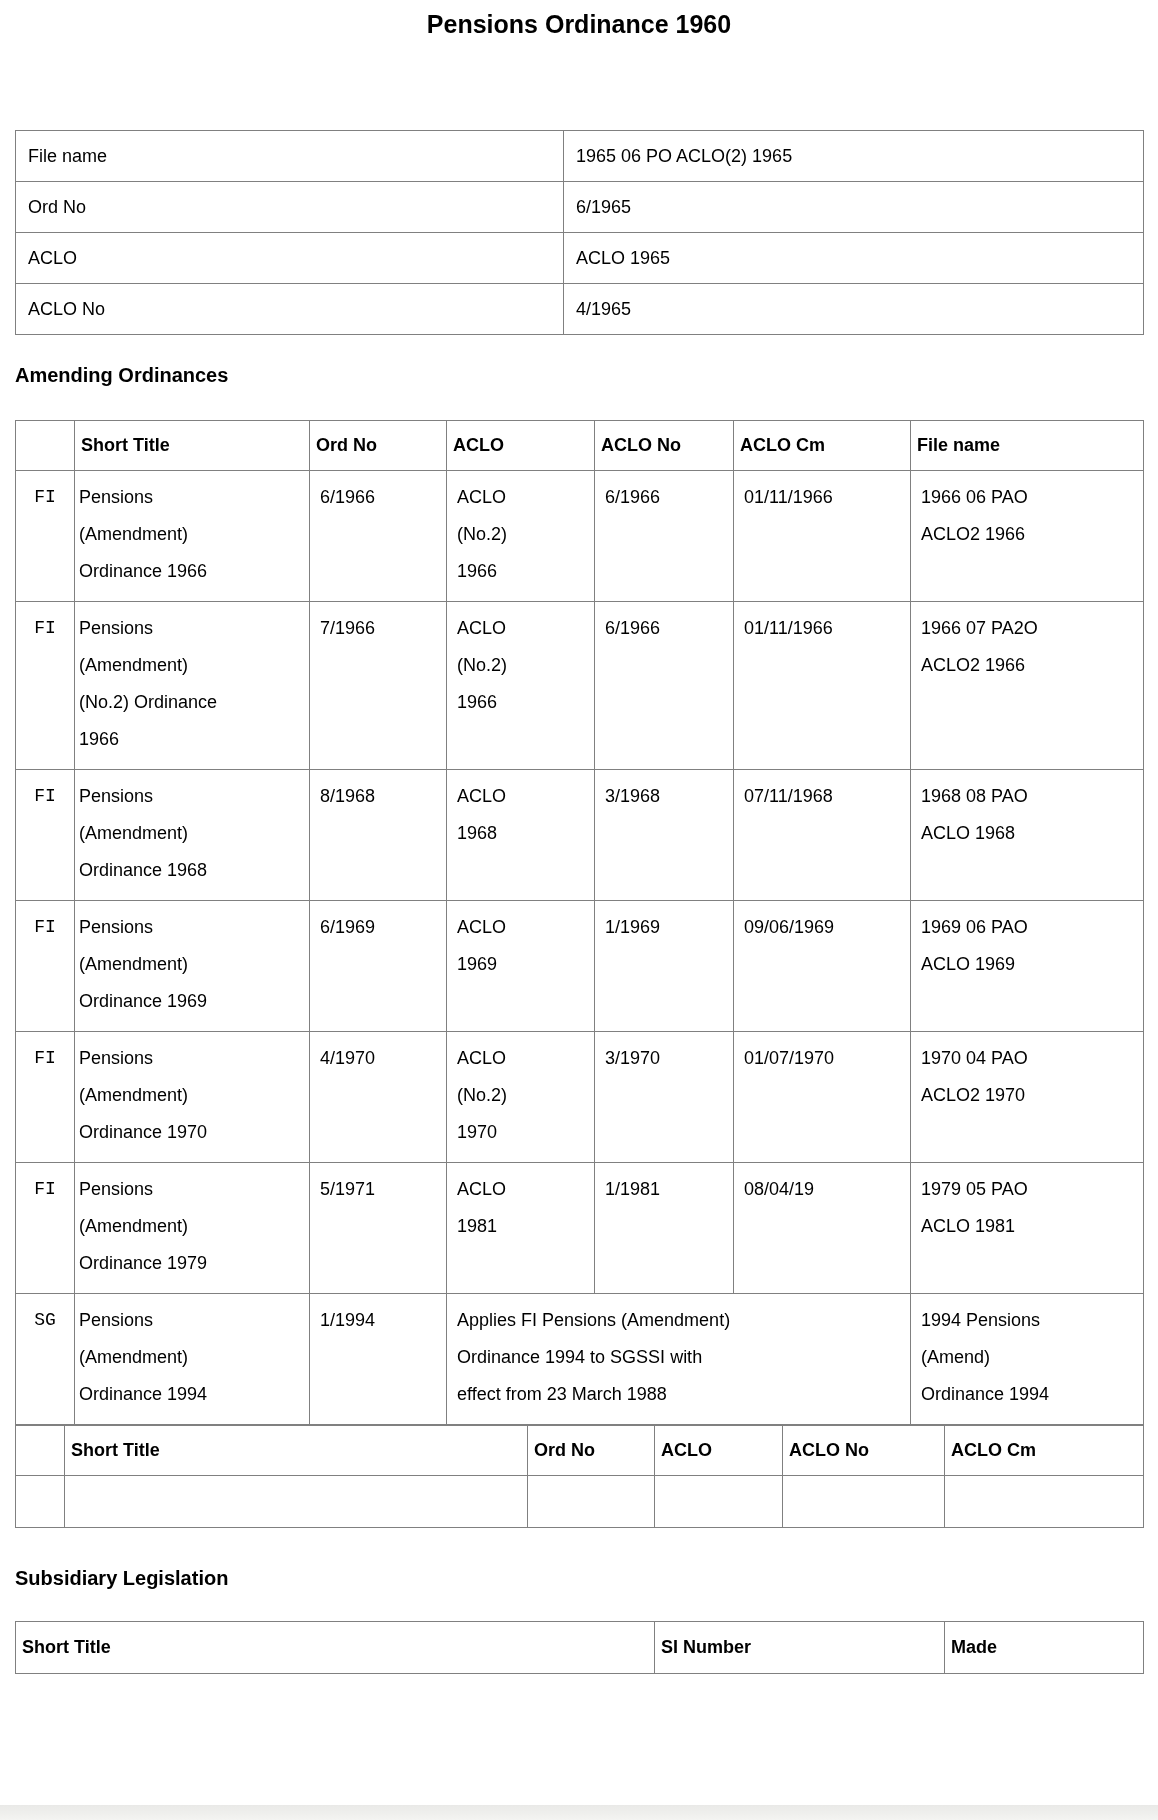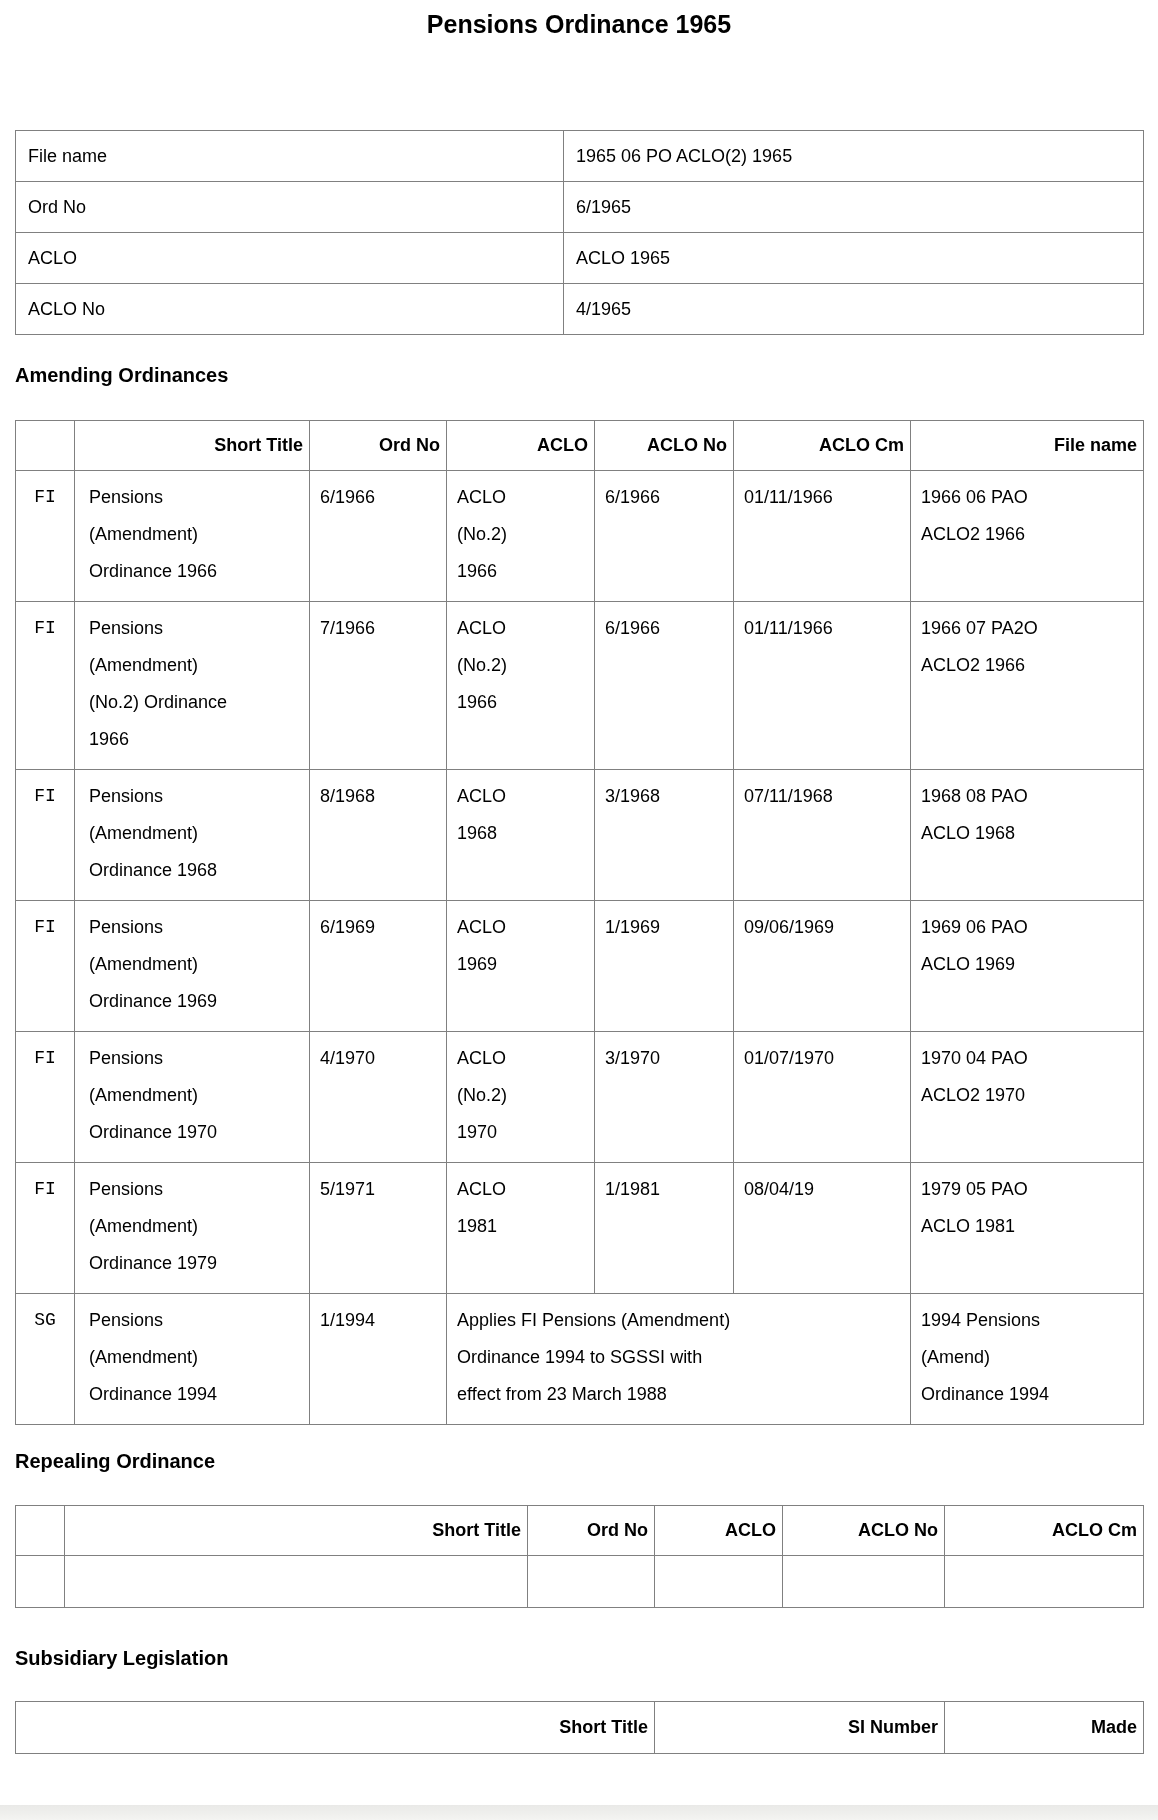--- a/index.html
+++ b/index.html
@@ -46,50 +46,50 @@
     line-height: 28px;
     margin: 26px 0 31px 0;
   }
   .section-heading.repealing { margin: 22px 0 30px 0; }
   .section-heading.subsidiary { margin: 36px 0 29px 0; }
 
   
   .data-table th {
     height: 50px;
     vertical-align: middle;
-    text-align: right;
+    text-align: left;
     font-weight: bold;
     padding: 0 6px;
   }
   .data-table td {
     vertical-align: top;
     padding: 8px 10px 11px 10px;
     line-height: 37px;
     white-space: pre-line;
   }
   .data-table td.cell-territory { text-align: center; font-family: Liberation Mono, monospace; }
-  .data-table td.cell-short-title { text-align: left; padding-left: 14px; }
+  .data-table td.cell-short-title { text-align: left; padding-left: 4px; }
 
   .repealing-table td { height: 52px; }
   .subsidiary-table th { height: 52px; }
 
   
   .bottom-strip {
     position: absolute;
     left: 0; right: 0; bottom: 0;
     height: 15px;
     background: linear-gradient(#e9e9e7, #f4f4f2);
   }
 </style>
 </head>
 <body>
 
 <div class="page">
 
-  <h1 class="doc-title">Pensions Ordinance 1965</h1>
+  <h1 class="doc-title">Pensions Ordinance 1960</h1>
 
   <table class="info-table">
     <colgroup>
         <col style="width:548px">
         <col style="width:580px">
       </colgroup>
     <tbody>
       <tr>
         <td>File name</td>
         <td>1965 06 PO ACLO(2) 1965</td>
@@ -224,21 +224,20 @@
         <td colspan="3">Applies FI Pensions (Amendment)
 Ordinance 1994 to SGSSI with
 effect from 23 March 1988</td>
         <td>1994 Pensions
 (Amend)
 Ordinance 1994</td>
       </tr>
     </tbody>
   </table>
 
-  <h2 class="section-heading repealing">Repealing Ordinance</h2>
 
   <table class="data-table repealing-table">
     <colgroup>
       <col style="width:49px">
         <col style="width:463px">
         <col style="width:127px">
       <col style="width:128px">
         <col style="width:162px">
         <col style="width:199px">
     </colgroup>

